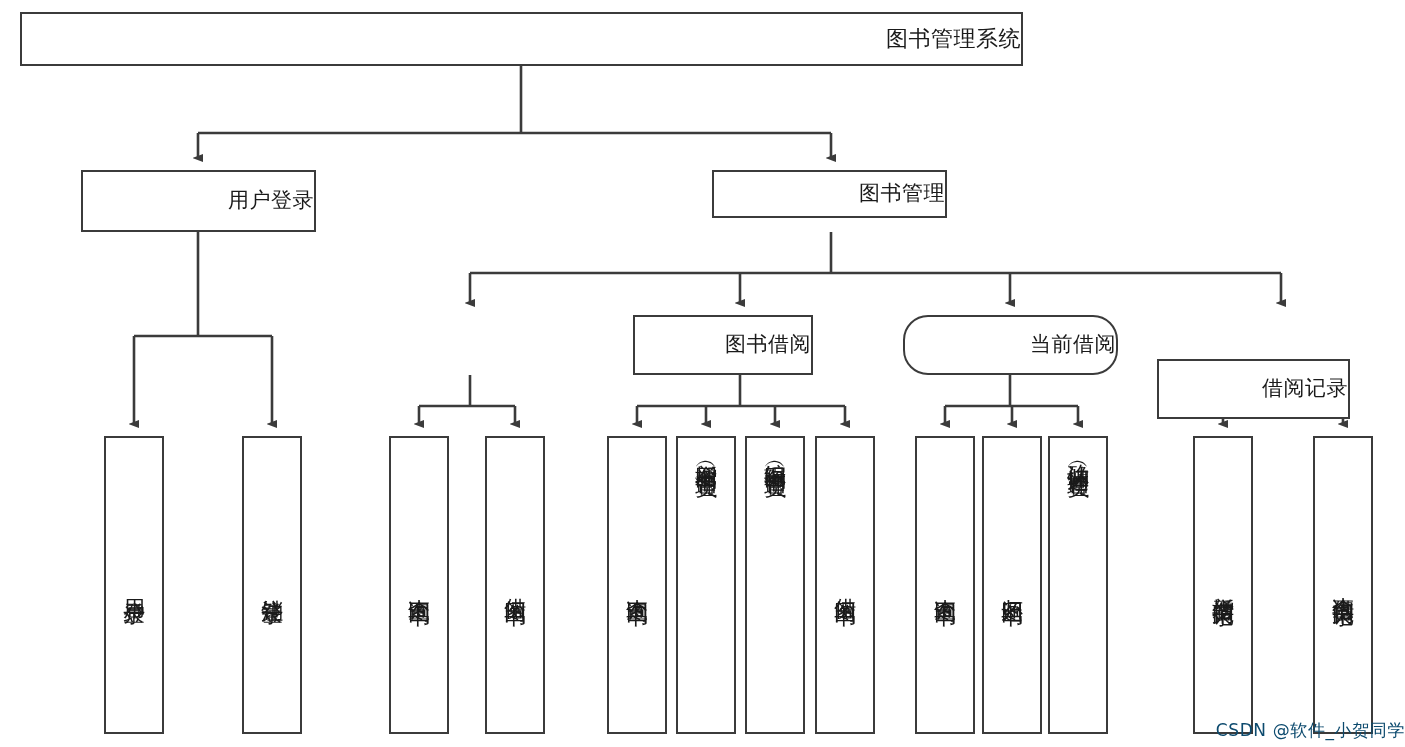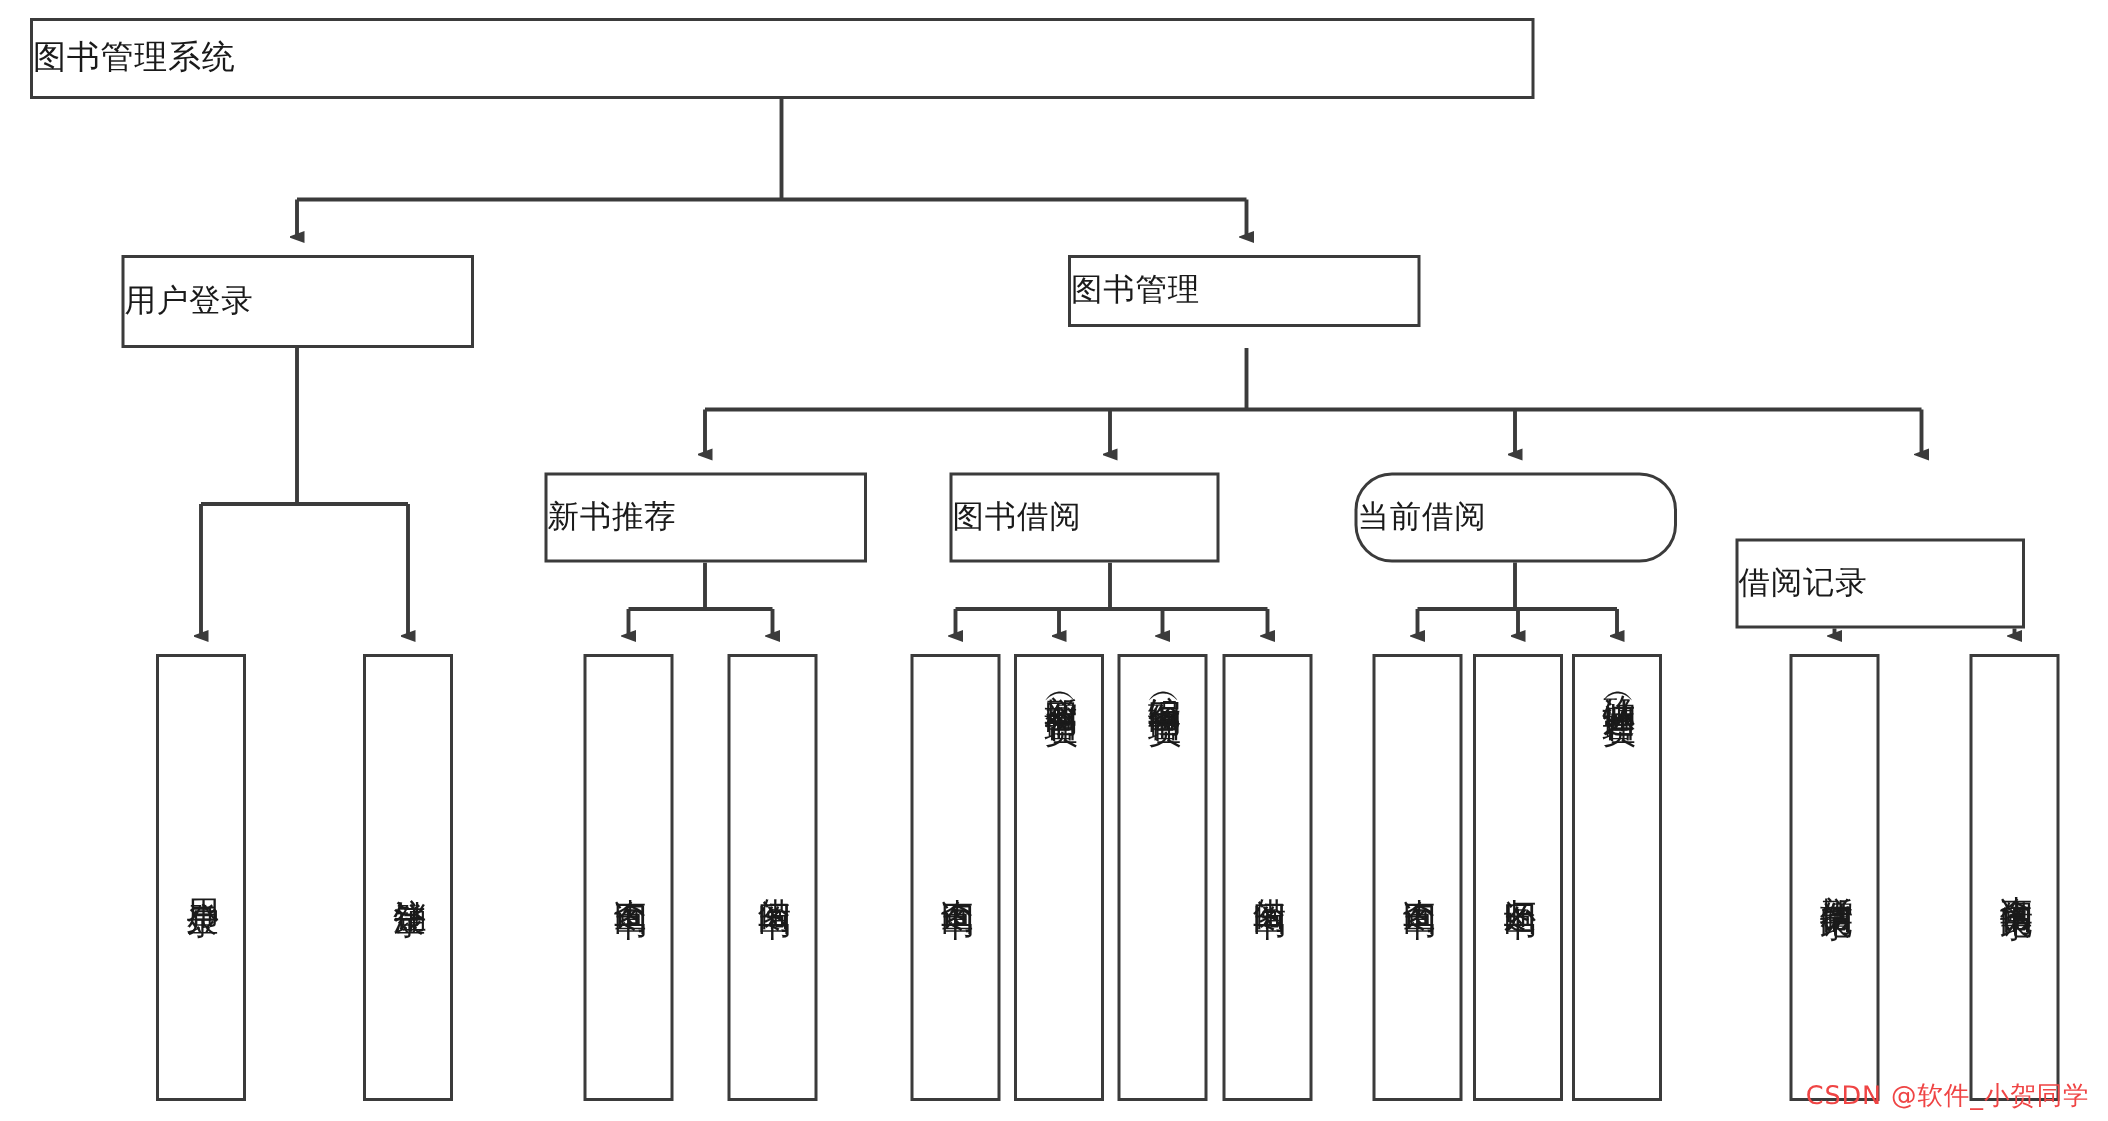--- a/index.html
+++ b/index.html
@@ -8,21 +8,21 @@
   #canvas{position:relative;width:1405px;height:747px;background:#ffffff;overflow:hidden;}
   svg.wires{position:absolute;left:0;top:0;width:1405px;height:747px;pointer-events:none;}
 
   .node{
     position:absolute;
     box-sizing:border-box;
     border:2px solid #3b3b3b;
     background:#ffffff;
     display:flex;
     align-items:center;
-    justify-content:flex-start;
+    justify-content:flex-end;
     color:#1a1a1a;
   }
   .node .lbl{
     display:block;
     text-align:center;
     line-height:1.32;
     letter-spacing:.5px;
     color:#1a1a1a;
   }
   
@@ -40,24 +40,24 @@
     text-orientation:upright;
     font-size:22px;
     line-height:1.12;
     letter-spacing:2px;
     white-space:nowrap;
   }
   .node.v.mid{align-items:center;padding-top:0;}
 
   #watermark{
     position:absolute;
-    right:12px;
+    right:0;
     bottom:5px;
     font-size:17px;
-    color:#ef4444;
+    color:#0c4a6e;
     letter-spacing:.6px;
     white-space:nowrap;
   }
 </style>
 </head>
 <body>
 
 <div id="canvas">
 
   <svg class="wires" viewBox="0 0 1405 747" xmlns="http://www.w3.org/2000/svg">
@@ -114,23 +114,20 @@
     <span class="lbl">图书管理系统</span>
   </div>
 
   <div class="node h" style="left:81px;top:170px;width:235px;height:62px;">
     <span class="lbl">用户登录</span>
   </div>
   <div class="node h" style="left:712px;top:170px;width:235px;height:48px;">
     <span class="lbl">图书管理</span>
   </div>
 
-  <div class="node h" style="left:363px;top:315px;width:215px;height:60px;">
-    <span class="lbl">新书推荐</span>
-  </div>
   <div class="node h" style="left:633px;top:315px;width:180px;height:60px;">
     <span class="lbl">图书借阅</span>
   </div>
   <div class="node h" style="left:903px;top:315px;width:215px;height:60px;border-radius:25px;">
     <span class="lbl">当前借阅</span>
   </div>
   <div class="node h" style="left:1157px;top:315px;width:193px;height:60px;margin-top:44px;">
     <span class="lbl">借阅记录</span>
   </div>
 

